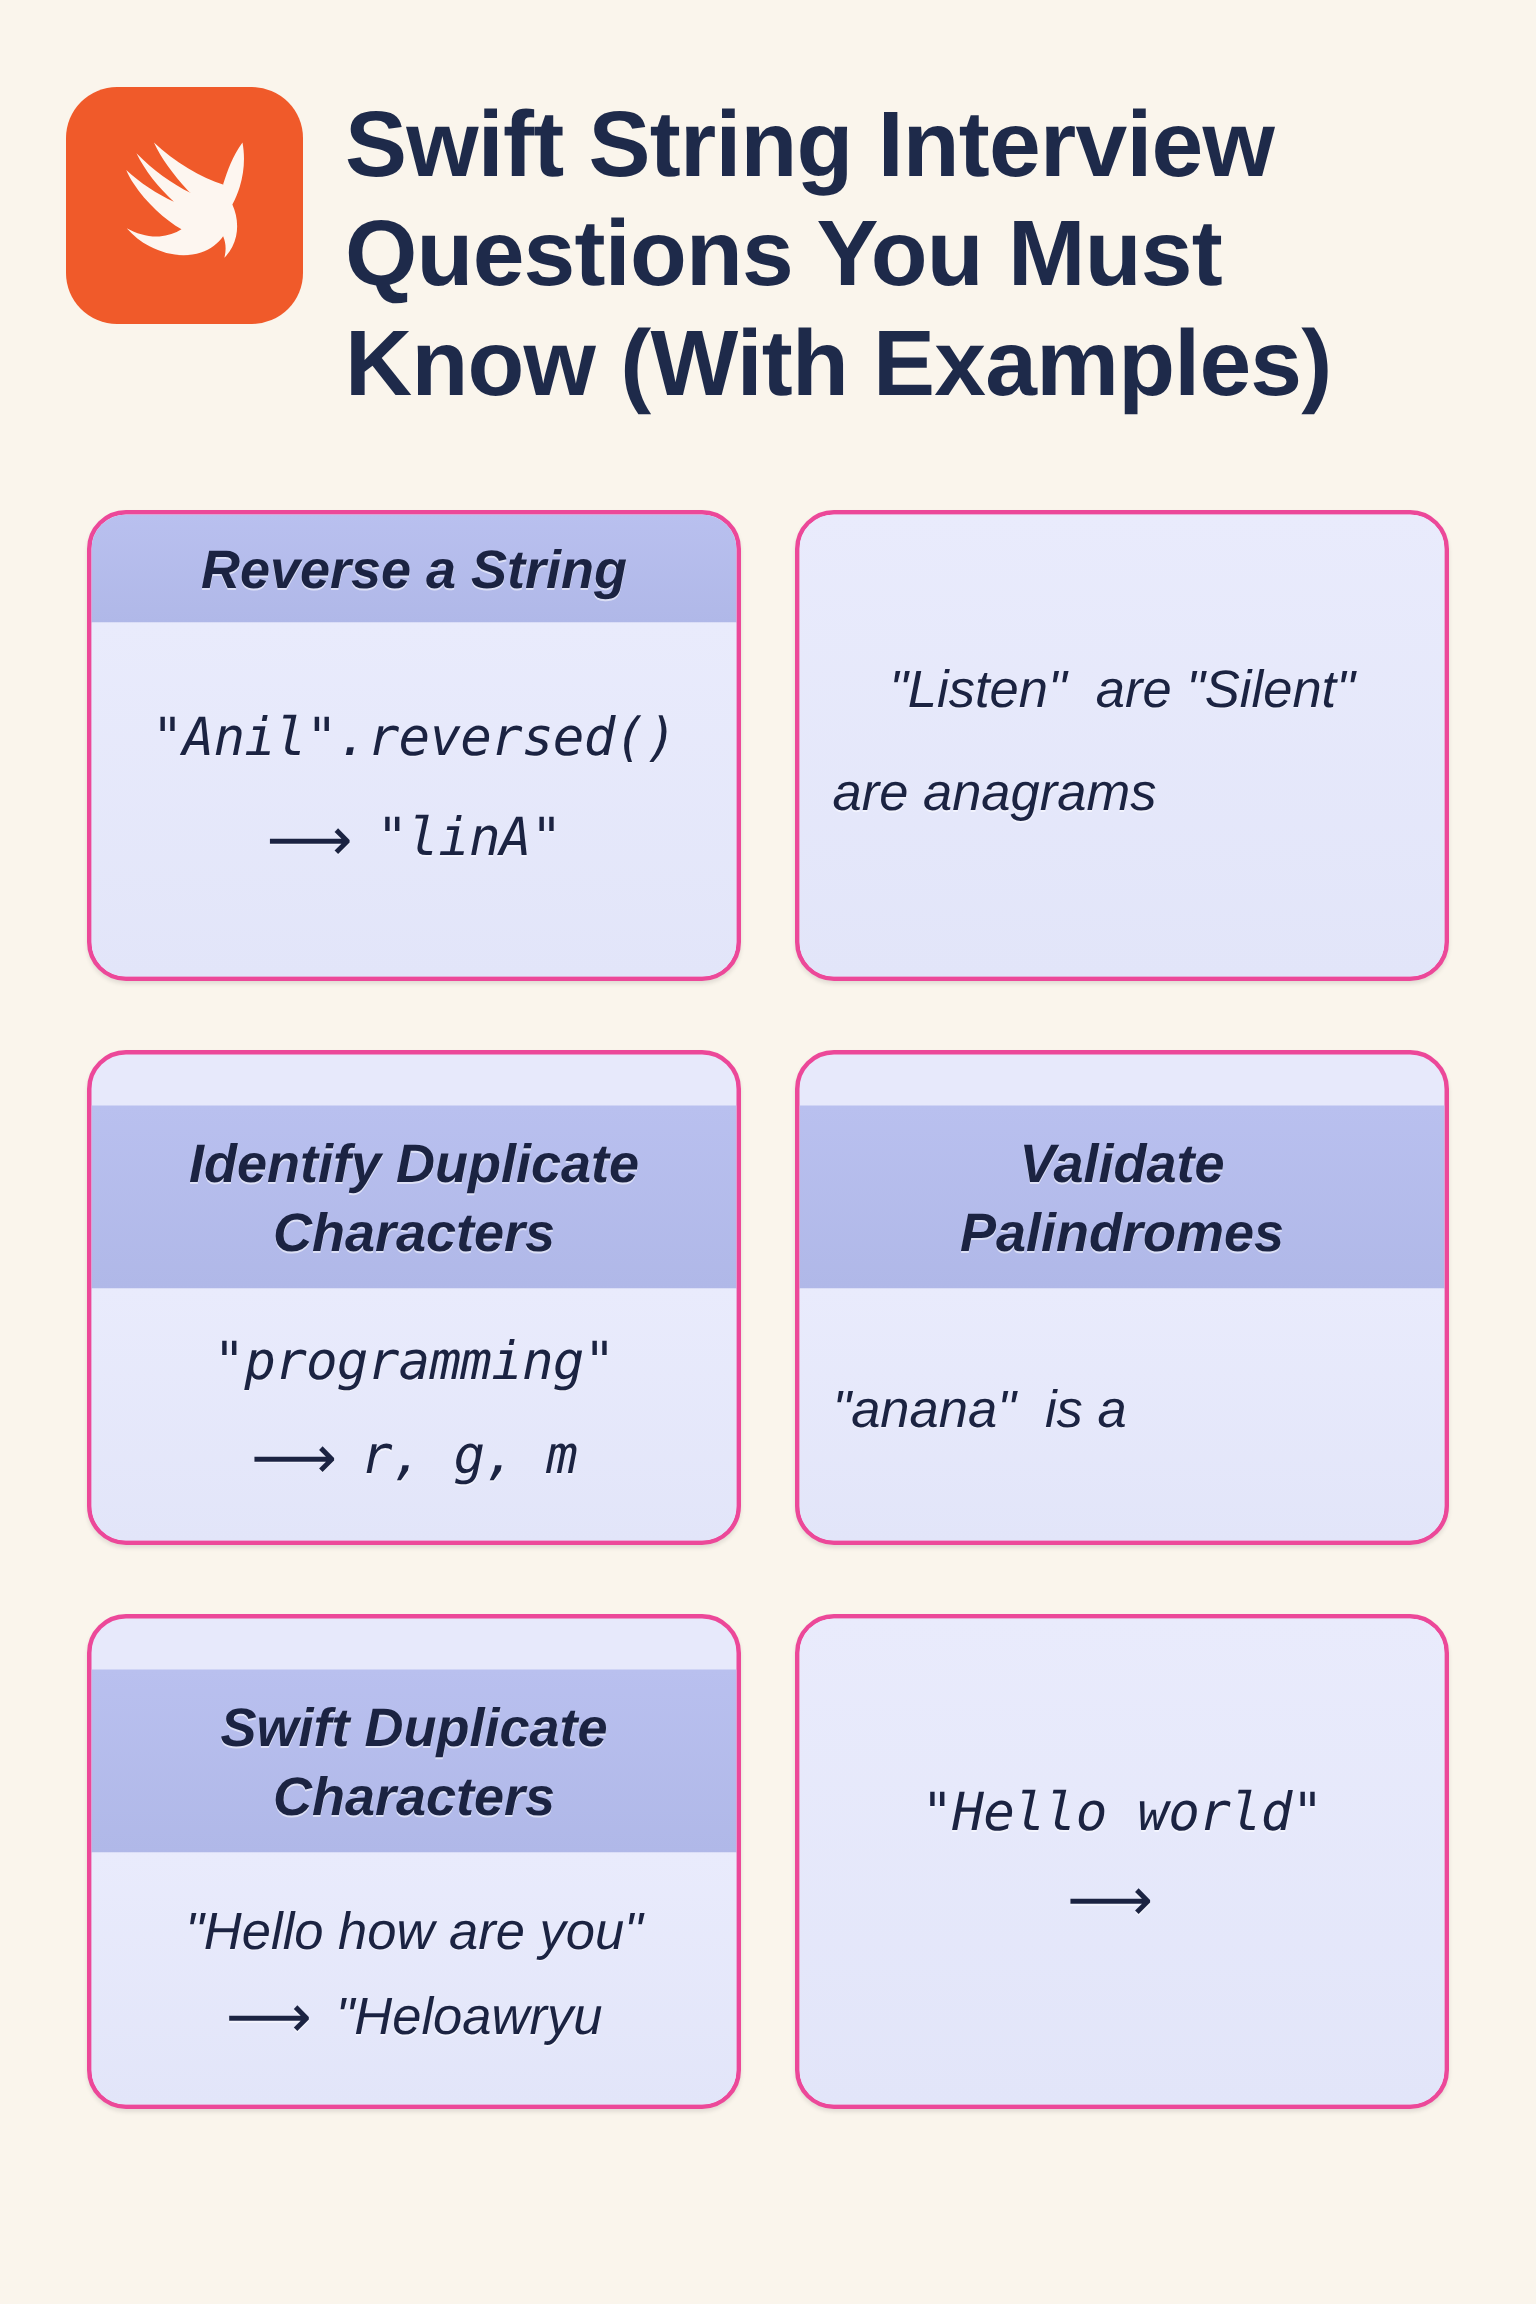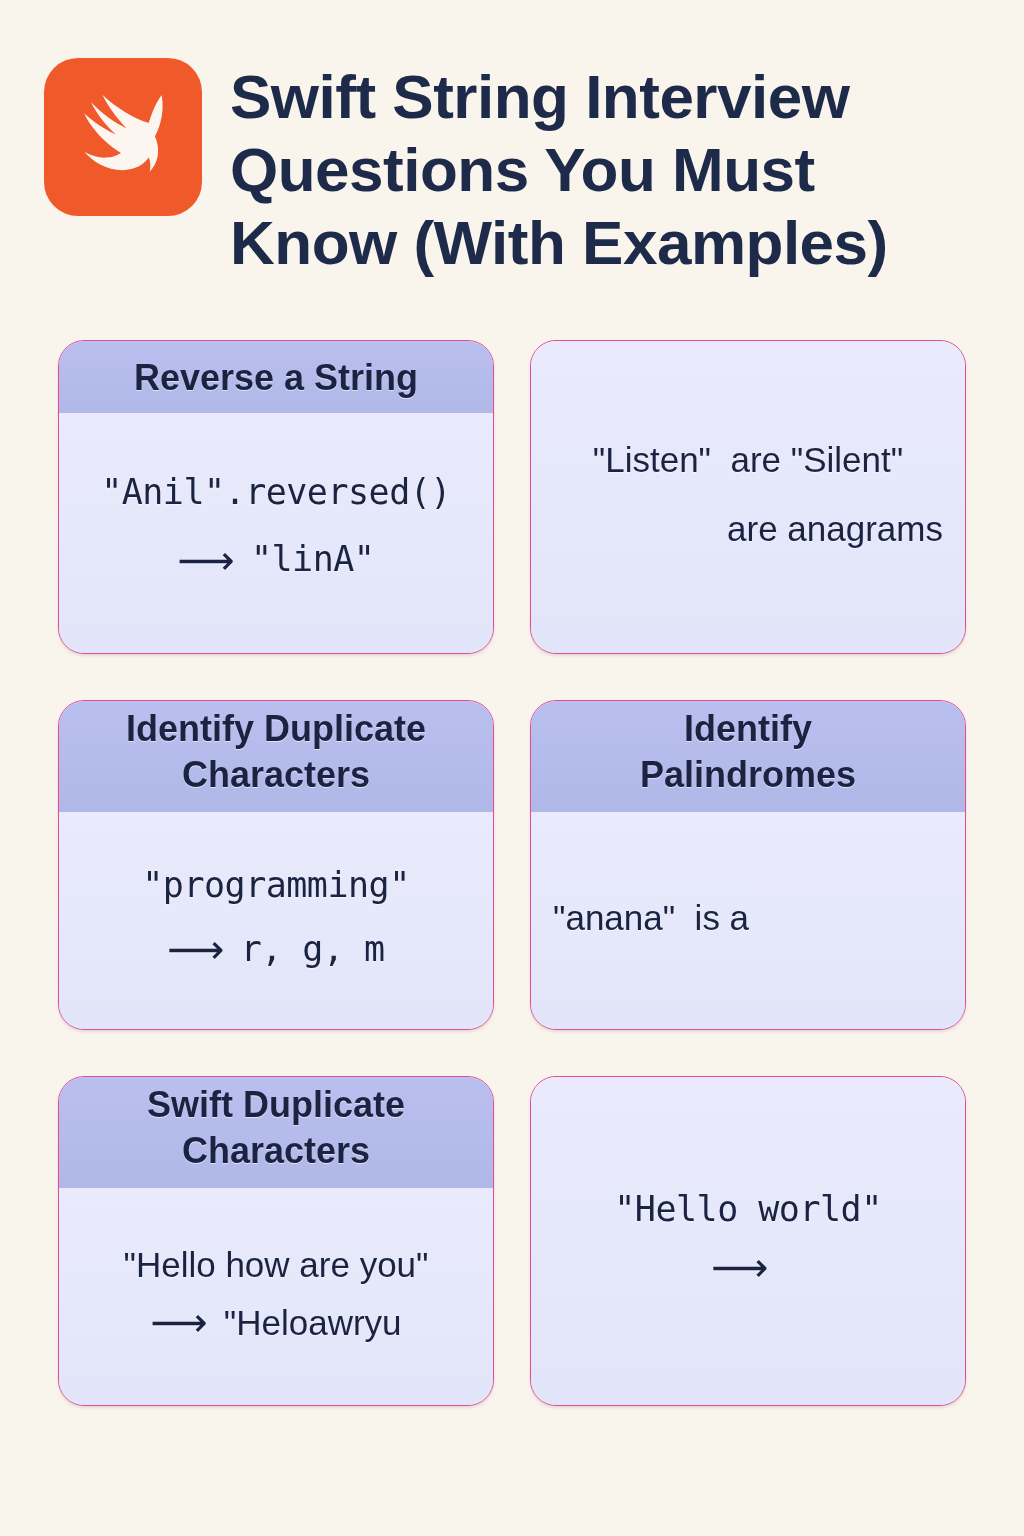--- a/index.html
+++ b/index.html
@@ -64,45 +64,47 @@
     width: 908px;
     display: grid;
     grid-template-columns: 436px 436px;
     grid-template-rows: 314px 330px 330px;
     column-gap: 36px;
     row-gap: 46px;
   }
 
   .card {
     position: relative;
-    border: 1px solid #ec4899;
+    border: 3px solid #ec4899;
     border-radius: 26px;
     background: #e7e9fb;
     overflow: hidden;
     display: flex;
     flex-direction: column;
     box-shadow: 0 2px 3px rgba(0,0,0,0.10);
+    font-style: italic;
   }
 
   .card-header {
     background: linear-gradient(180deg, #b9c0ef 0%, #b0b8e8 100%);
     padding: 14px 16px 12px;
     text-align: center;
     font-weight: bold;
     font-size: 36px;
     line-height: 1.28;
     color: #1b2342;
     text-shadow: 0 1px 0 rgba(255,255,255,0.55);
     white-space: pre-line;
     flex: 0 0 auto;
   }
 
   .card-header.two-line {
-    padding-top: 5px;
+    padding-top: 16px;
     padding-bottom: 14px;
+    margin-top: 34px;
   }
 
   .card-body {
     flex: 1 1 auto;
     background: linear-gradient(180deg, #e9ebfc 0%, #e2e5f9 100%);
     display: flex;
     flex-direction: column;
     justify-content: center;
     gap: 22px;
     padding: 14px 22px 20px;
@@ -112,21 +114,21 @@
     display: flex;
     align-items: center;
     font-size: 35px;
     line-height: 1.18;
     color: #1b2342;
     text-shadow: 0 1px 0 rgba(255,255,255,0.5);
     white-space: pre;
   }
 
   .body-line.center { justify-content: center; }
-  .body-line.right  { justify-content: flex-end; }
+  .body-line.right  { justify-content: flex-start; }
   .body-line.left   { justify-content: flex-start; }
 
   .mono { font-family: "DejaVu Sans Mono", "Liberation Mono", monospace; letter-spacing: -0.5px; }
   .sans { font-family: "Liberation Sans", sans-serif; }
 
   .arrow-glyph {
     font-family: "DejaVu Sans", sans-serif;
     font-size: 40px;
     line-height: 1;
     margin-right: 16px;
@@ -191,21 +193,21 @@
           <span class="mono">"programming"</span>
         </div>
         <div class="body-line center">
           <span class="arrow-glyph">⟶</span>
           <span class="mono">r, g, m</span>
         </div>
       </div>
     </div>
 
     <div class="card">
-      <div class="card-header two-line">Identify
+      <div class="card-header two-line">Validate
 Palindromes</div>
       <div class="card-body">
         <div class="body-line left">
           <span class="sans">"anana"  is a</span>
         </div>
       </div>
     </div>
 
     <div class="card">
       <div class="card-header two-line">Swift Duplicate

